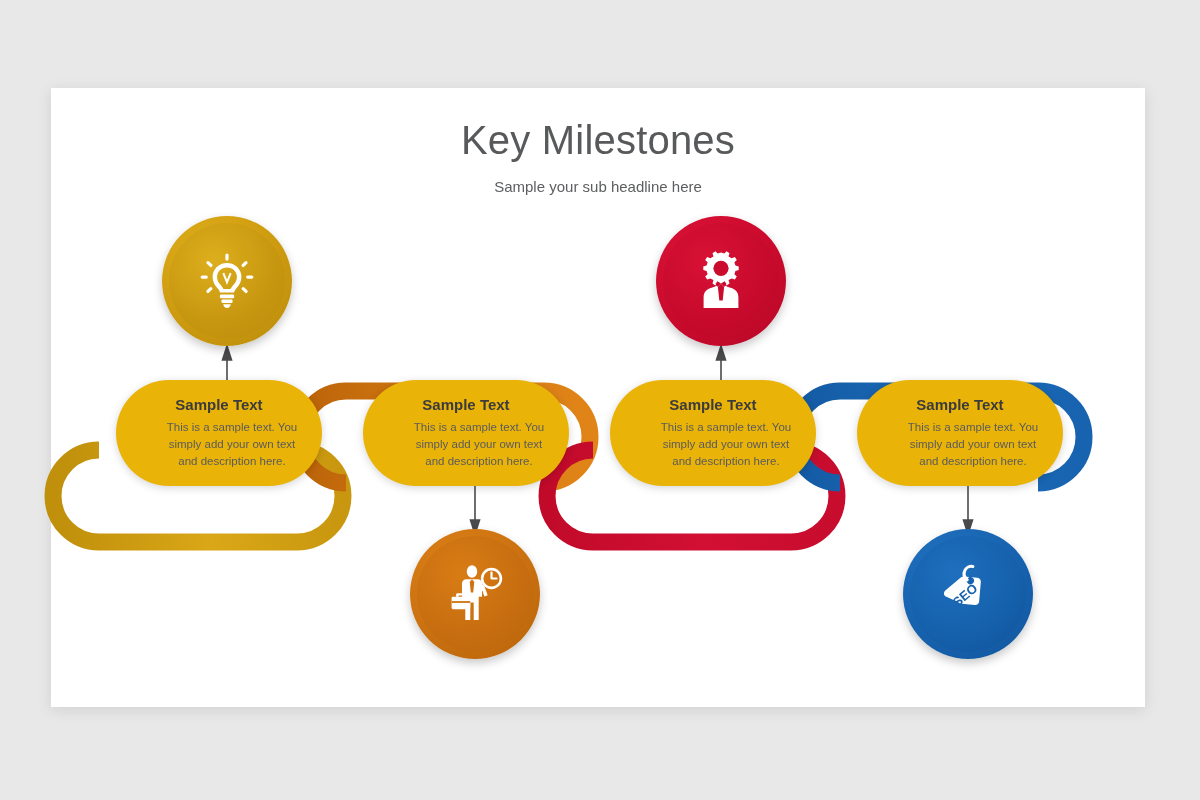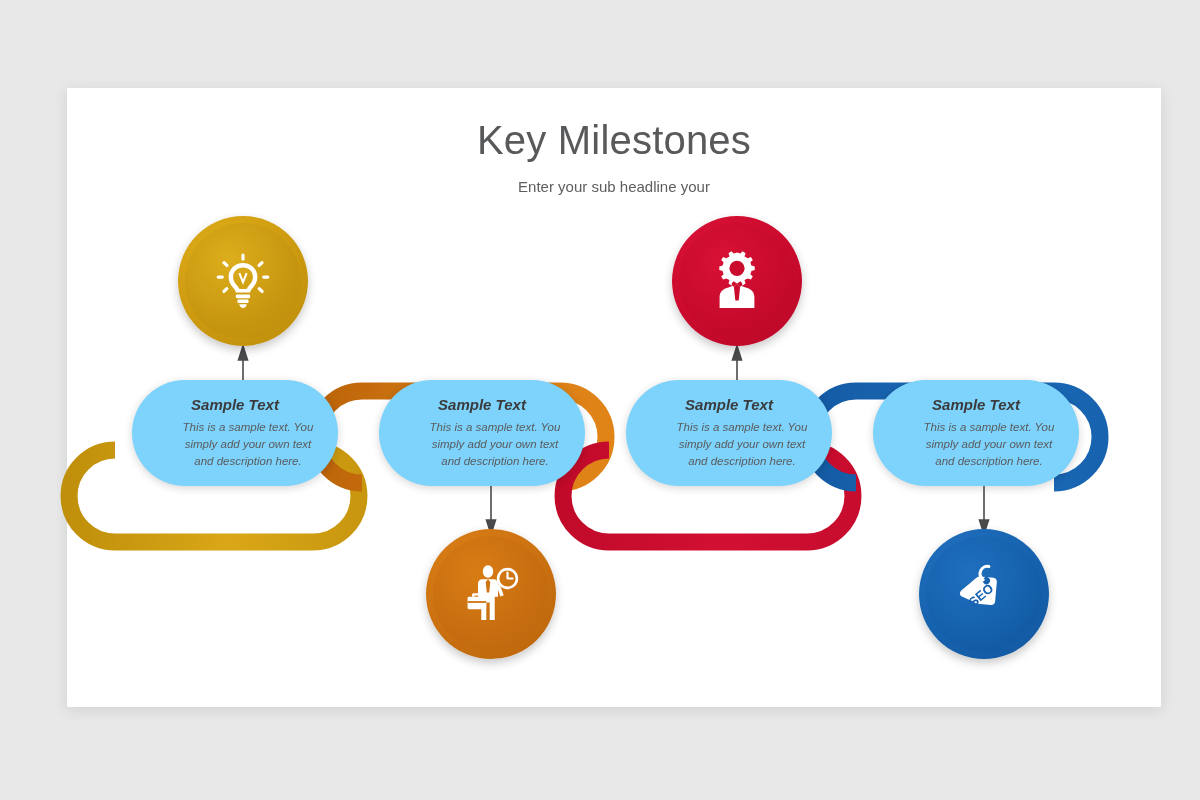--- a/index.html
+++ b/index.html
@@ -5,21 +5,21 @@
   * { margin:0; padding:0; box-sizing:border-box; }
   html,body { width:1200px; height:800px; }
   body {
     background:#e9e8e8;
     font-family:"Liberation Sans", sans-serif;
     overflow:hidden;
   }
 
   #slide {
     position:absolute;
-    left:67px; top:88px;
+    left:51px; top:88px;
     width:1094px; height:619px;
     background:#ffffff;
     box-shadow:0 3px 14px rgba(0,0,0,0.10);
   }
 
   
   #header { position:absolute; left:0; top:0; width:100%; text-align:center; }
   #title {
     font-size:40px;
     font-weight:400;
@@ -41,30 +41,29 @@
     position:absolute; left:0; top:0;
     width:1094px; height:619px;
     overflow:visible;
   }
   #arrow-svg { pointer-events:none; }
 
   
   .card {
     position:absolute;
     width:206px; height:106px;
-    background:#7dd3fc;
+    background:#eab308;
     border-radius:53px;
     box-shadow:0 2px 9px rgba(0,0,0,0.17);
     display:flex;
     flex-direction:column;
     align-items:center;
     justify-content:center;
     padding:0 18px;
     text-align:center;
-    font-style:italic;
   }
   .card-title {
     font-size:15px;
     font-weight:bold;
     color:#3b3b3d;
     margin-bottom:6px;
   }
   .card-desc {
     font-size:11.5px;
     line-height:1.46;
@@ -99,21 +98,21 @@
   .node.blue   { background:radial-gradient(circle at 36% 30%, #2273c2 0%, #1763b0 52%, #11549a 100%); }
   .node.blue .inner { background:radial-gradient(circle at 38% 32%, #1e6fbe 0%, #1560ab 60%, #0f5296 100%); }
 </style>
 </head>
 <body>
 
 <div id="slide">
 
   <div id="header">
     <div id="title">Key Milestones</div>
-    <div id="subtitle">Enter your sub headline your</div>
+    <div id="subtitle">Sample your sub headline here</div>
   </div>
 
   <div id="stage">
 
     <svg id="ribbon-svg" viewBox="0 0 1094 619">
       <defs>
         <linearGradient id="gyellow" x1="0" y1="0" x2="1" y2="0">
           <stop offset="0%" stop-color="#c08f0b"></stop>
             <stop offset="55%" stop-color="#d9a717"></stop>
             <stop offset="100%" stop-color="#c9970f"></stop>

